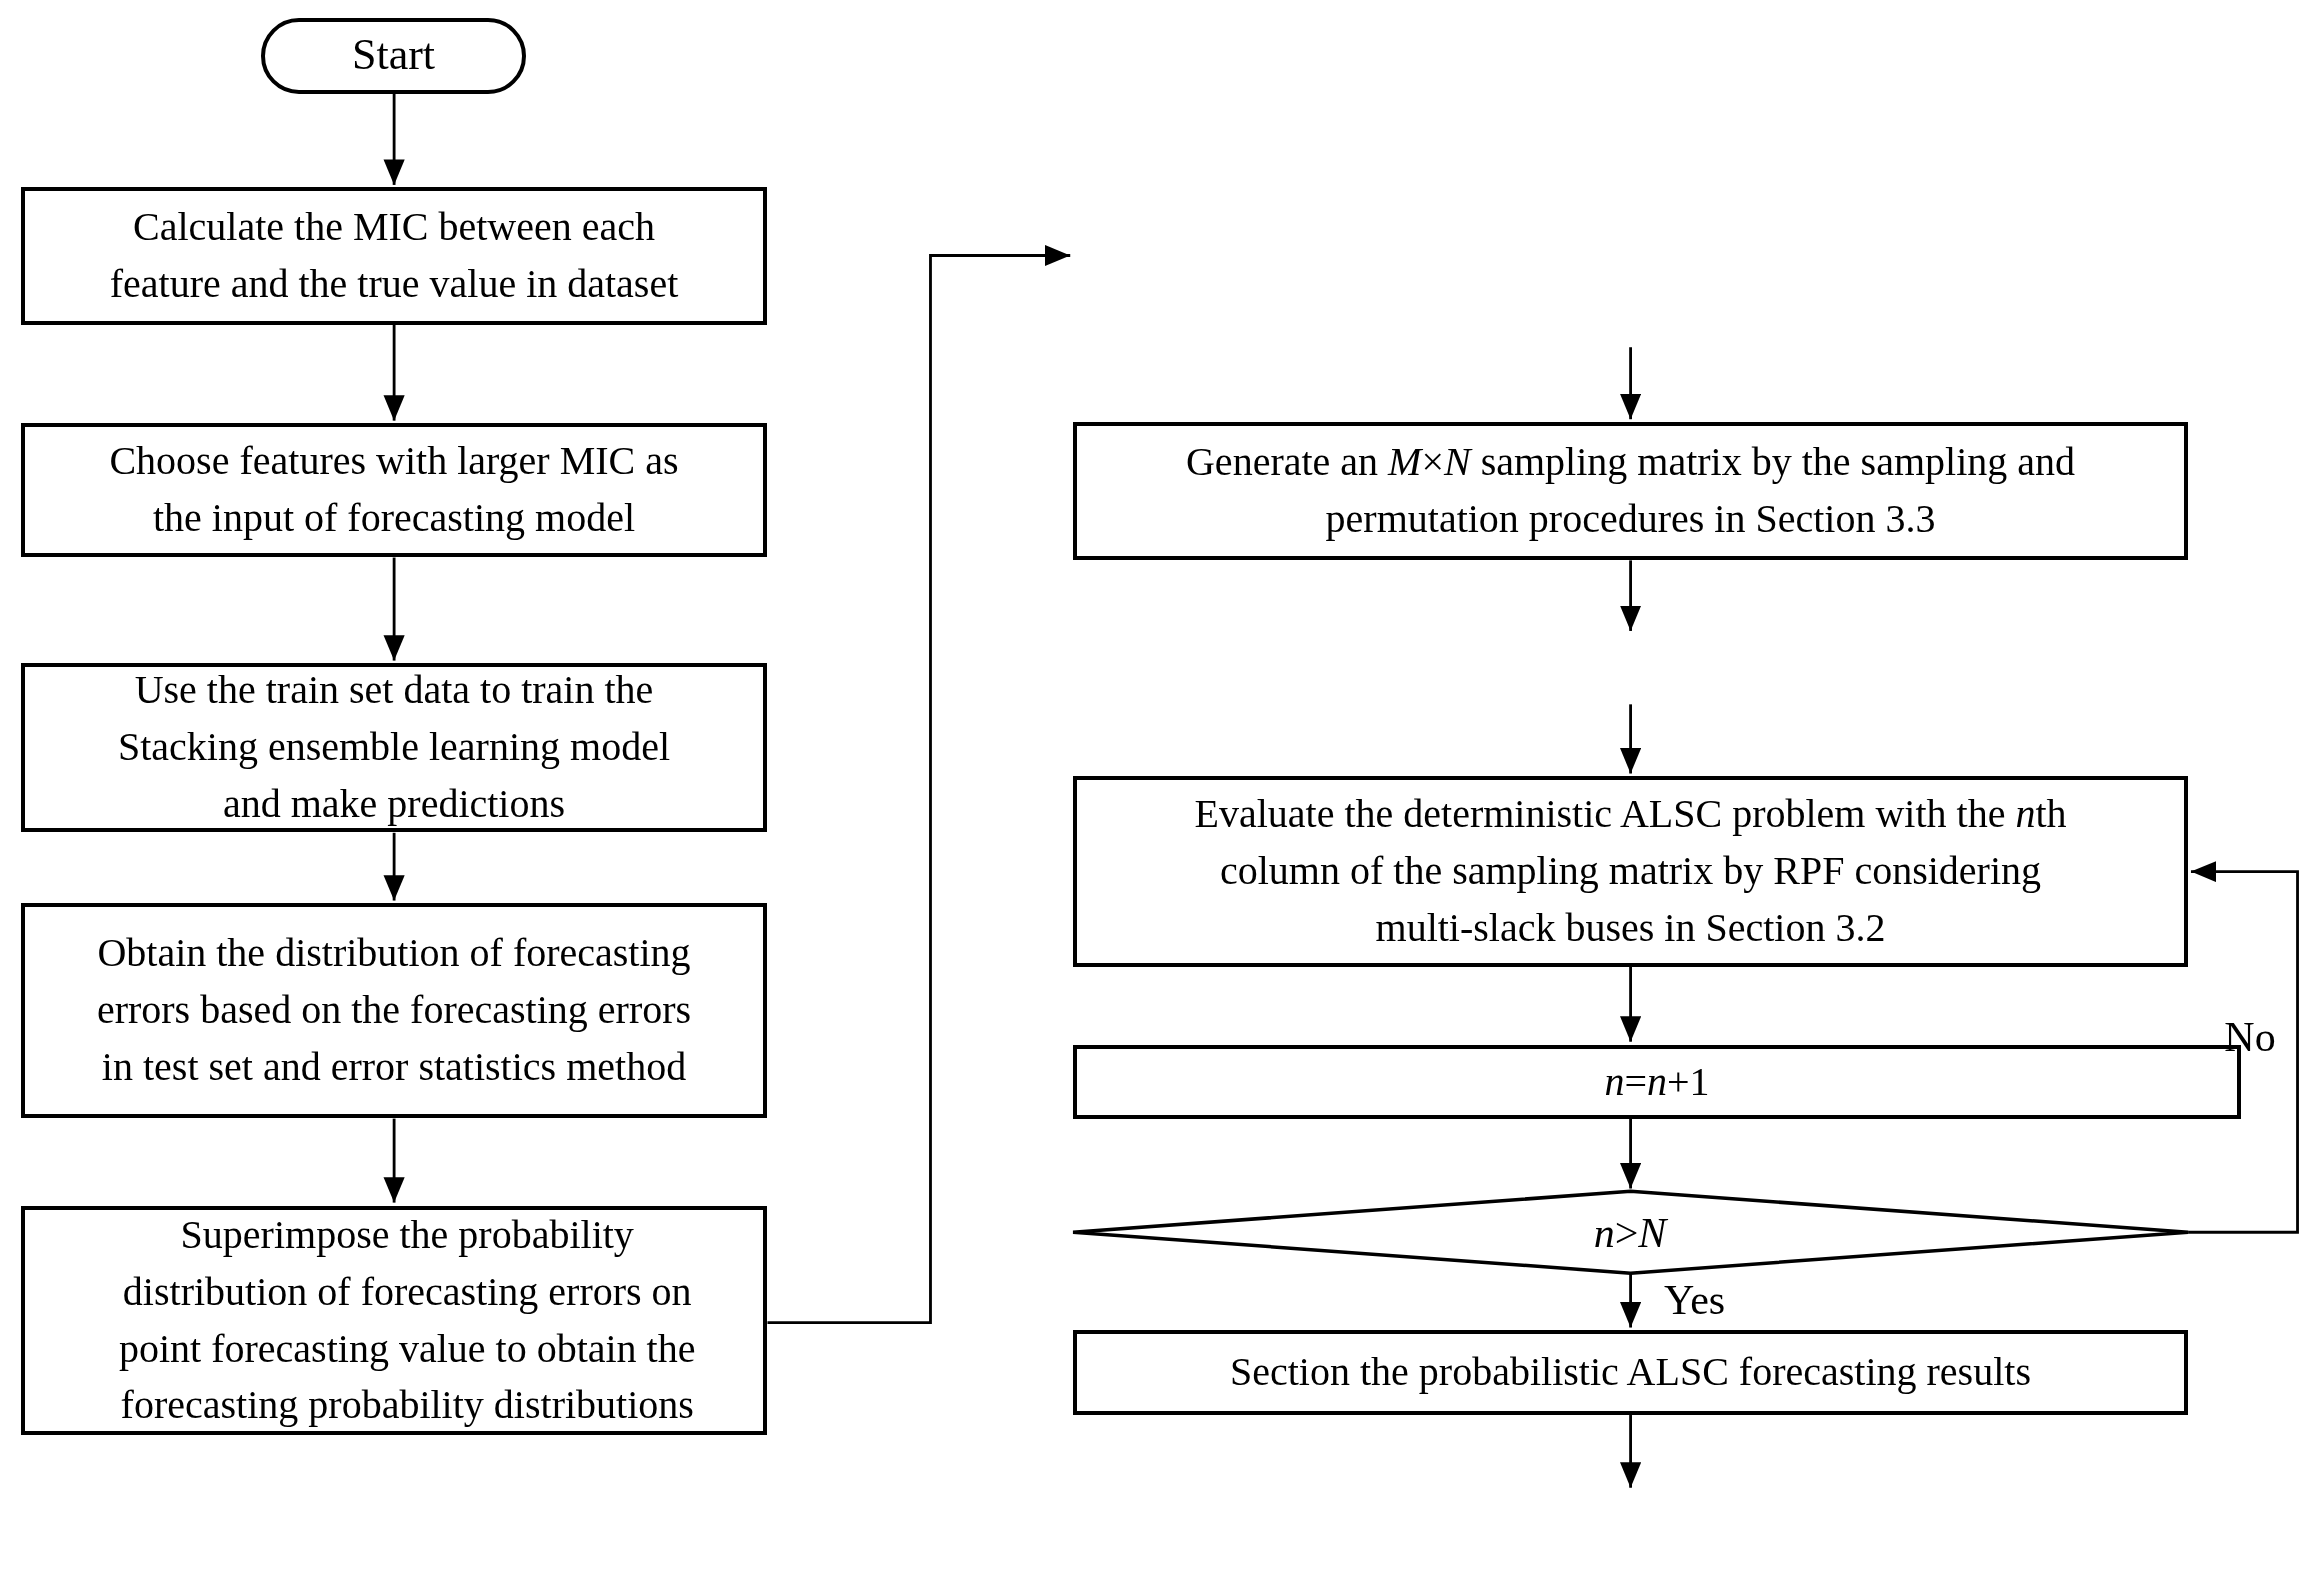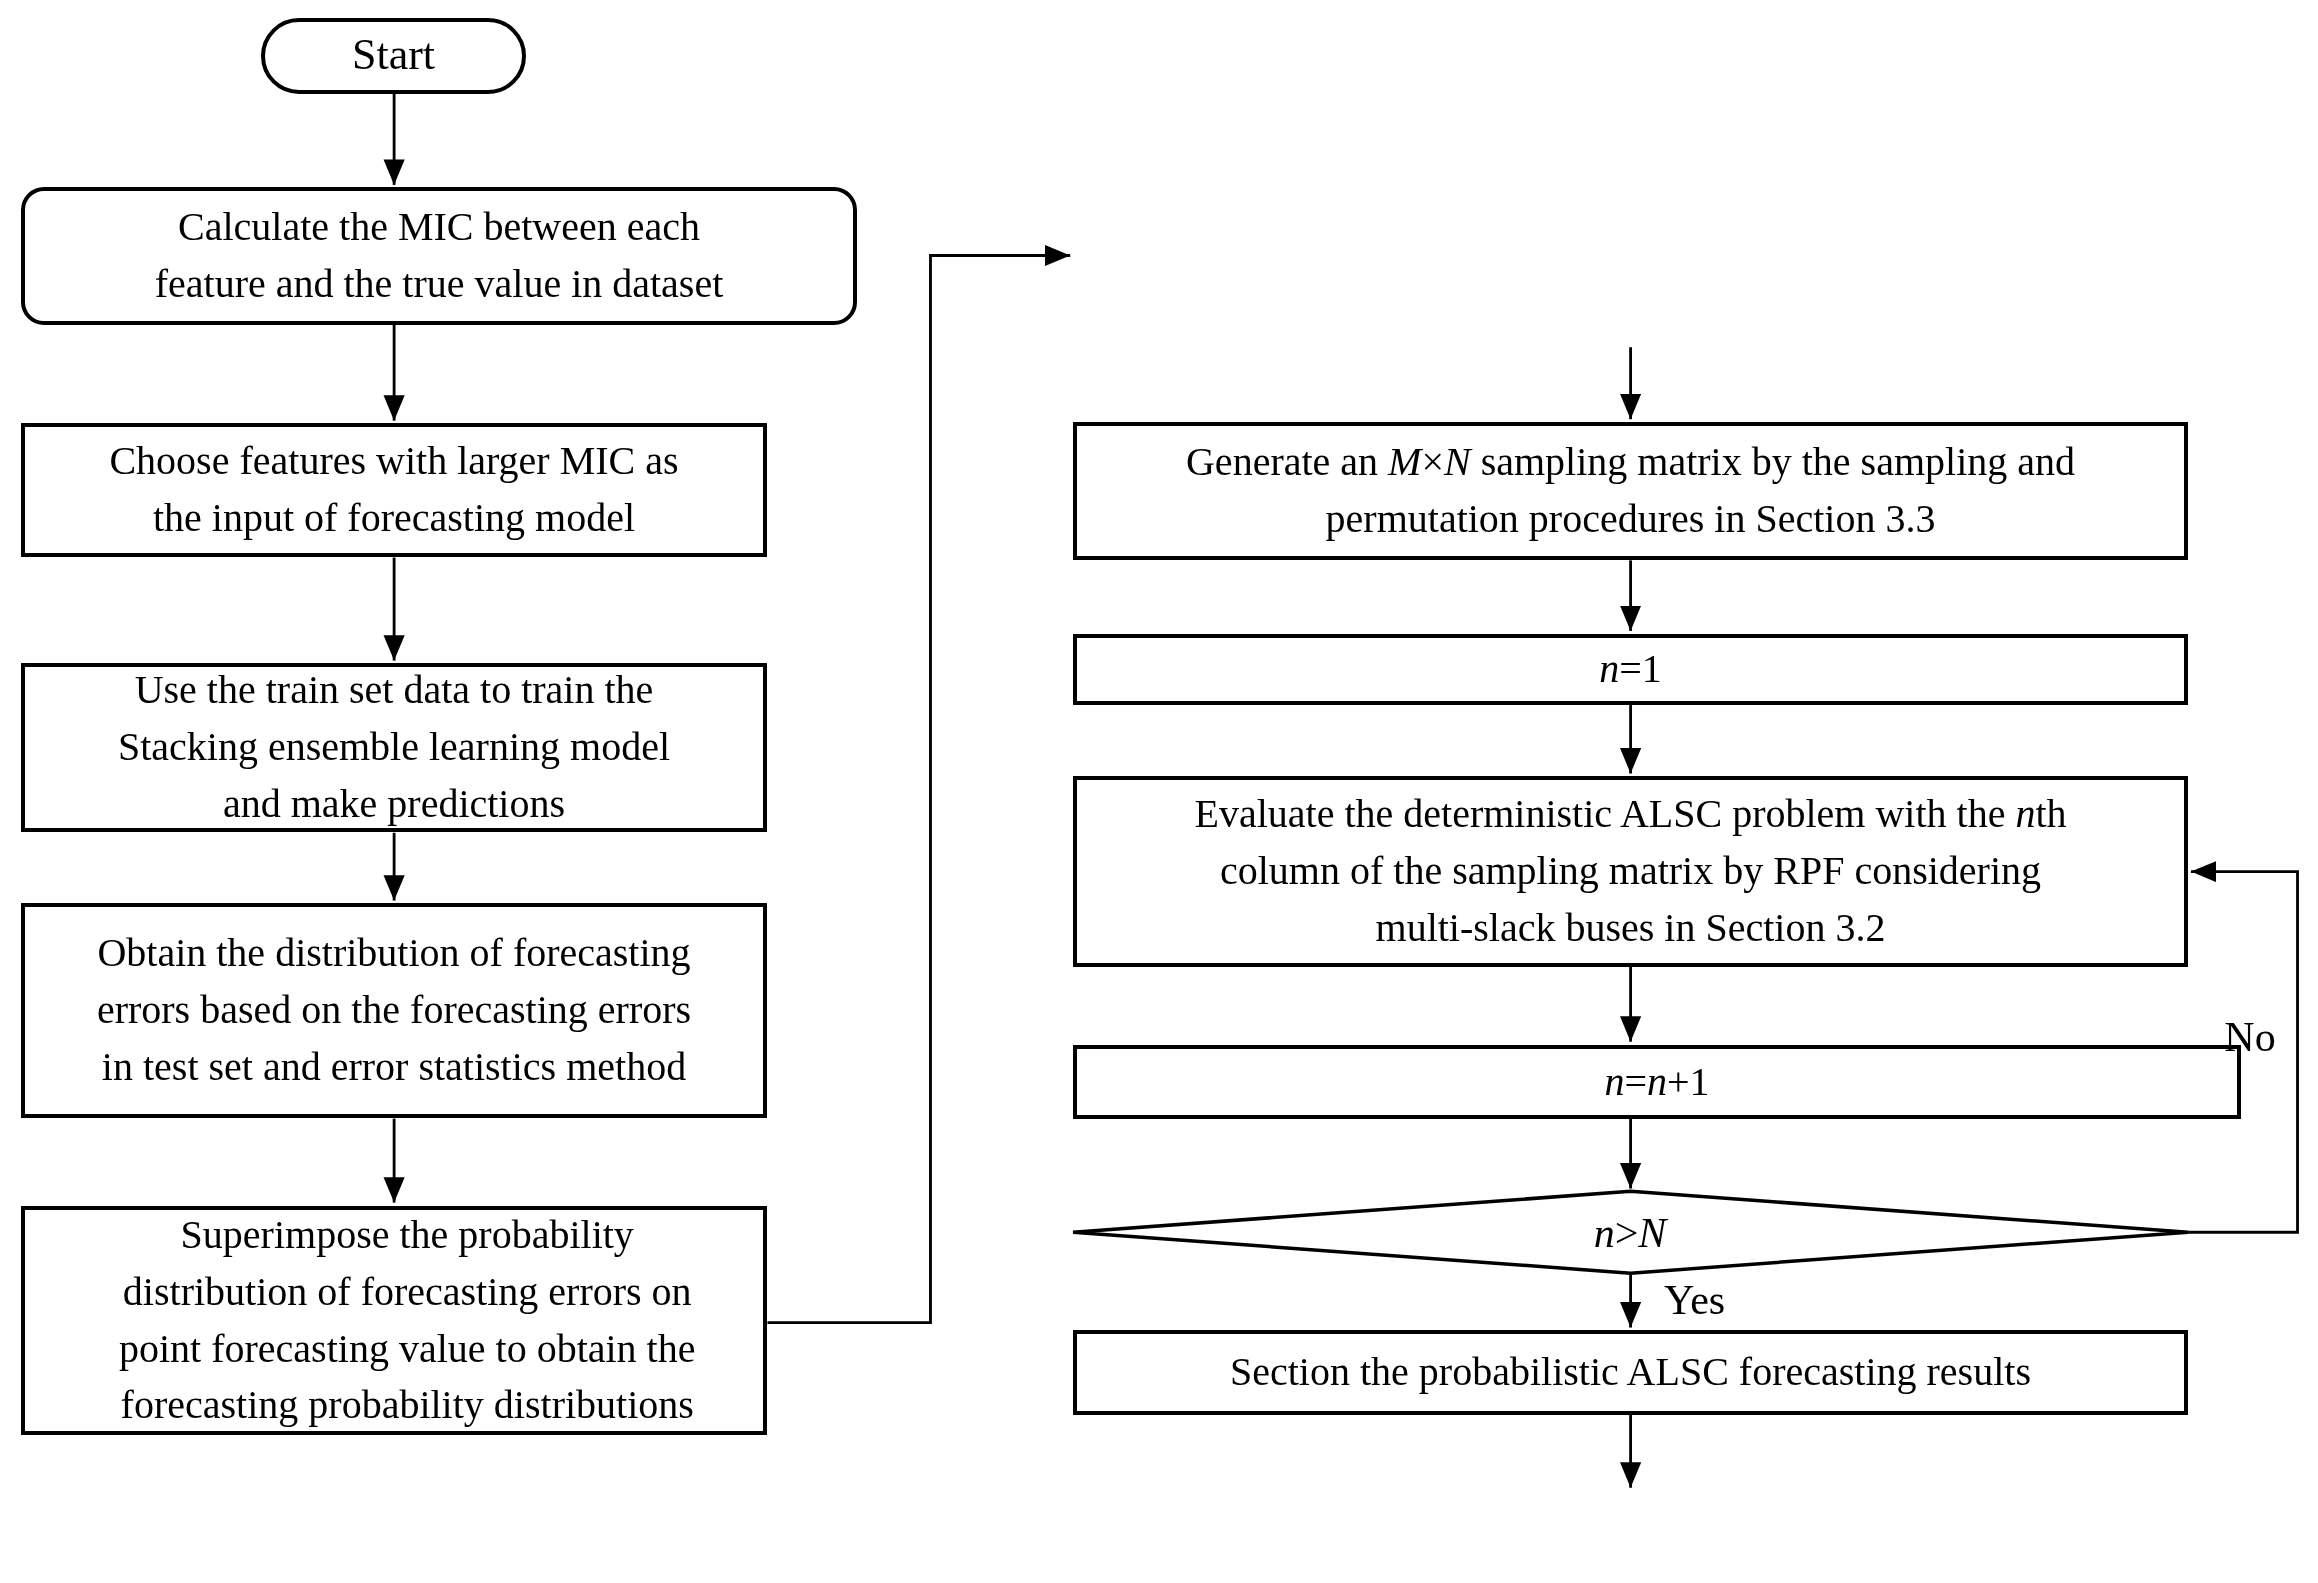--- a/index.html
+++ b/index.html
@@ -16,21 +16,21 @@
     text-align:center;background:#ffffff;border:4.2px solid #000000;
     box-sizing:border-box;font-size:40px;line-height:1.42;padding:0 8.5px;
   }
   .terminator{border-radius:40px;font-size:44px;}
   .plain{position:absolute;display:flex;align-items:center;justify-content:center;
     text-align:center;background:transparent;border:none;box-sizing:border-box;}
   .edge-label{position:absolute;font-size:42px;line-height:1;}
   i{font-style:italic;}
   
   #start{left:261px;top:17.6px;width:265px;height:76px;}
-  #l1{left:21px;top:187px;width:836px;height:138px;border-radius:23px;}
+  #l1{left:21px;top:187px;width:746px;height:138px;}
   #l2{left:21px;top:423px;width:746px;height:134px;}
   #l3{left:21px;top:663px;width:746px;height:169px;}
   #l4{left:21px;top:903px;width:746px;height:215px;}
   #l5{left:21px;top:1206px;width:746px;height:229px;padding-left:35px;}
   #r1{left:1073px;top:161px;width:1115px;height:186px;}
   #r2{left:1073px;top:422px;width:1115px;height:138px;}
   #r3{left:1073px;top:634px;width:1115px;height:71px;}
   #r4{left:1073px;top:776px;width:1115px;height:191px;}
   #r5{left:1073px;top:1045px;width:1168px;height:74px;}
   #r6{left:1073px;top:1330px;width:1115px;height:85px;}
@@ -89,23 +89,20 @@
 
   <div class="node" id="l5">
     <span>Superimpose the probability<br>distribution of forecasting errors on<br>point forecasting value to obtain the<br>forecasting probability distributions</span>
   </div>
 
 
   <div class="node" id="r2">
     <span>Generate an <i>M</i>×<i>N</i> sampling matrix by the sampling and<br>permutation procedures in Section 3.3</span>
   </div>
 
-  <div class="node" id="r3">
-    <span><i>n</i>=1</span>
-  </div>
 
   <div class="node" id="r4">
     <span>Evaluate the deterministic ALSC problem with the <i>n</i>th<br>column of the sampling matrix by RPF considering<br>multi-slack buses in Section 3.2</span>
   </div>
 
   <div class="node" id="r5">
     <span><i>n</i>=<i>n</i>+1</span>
   </div>
 
   <div class="plain" id="decision-label">

